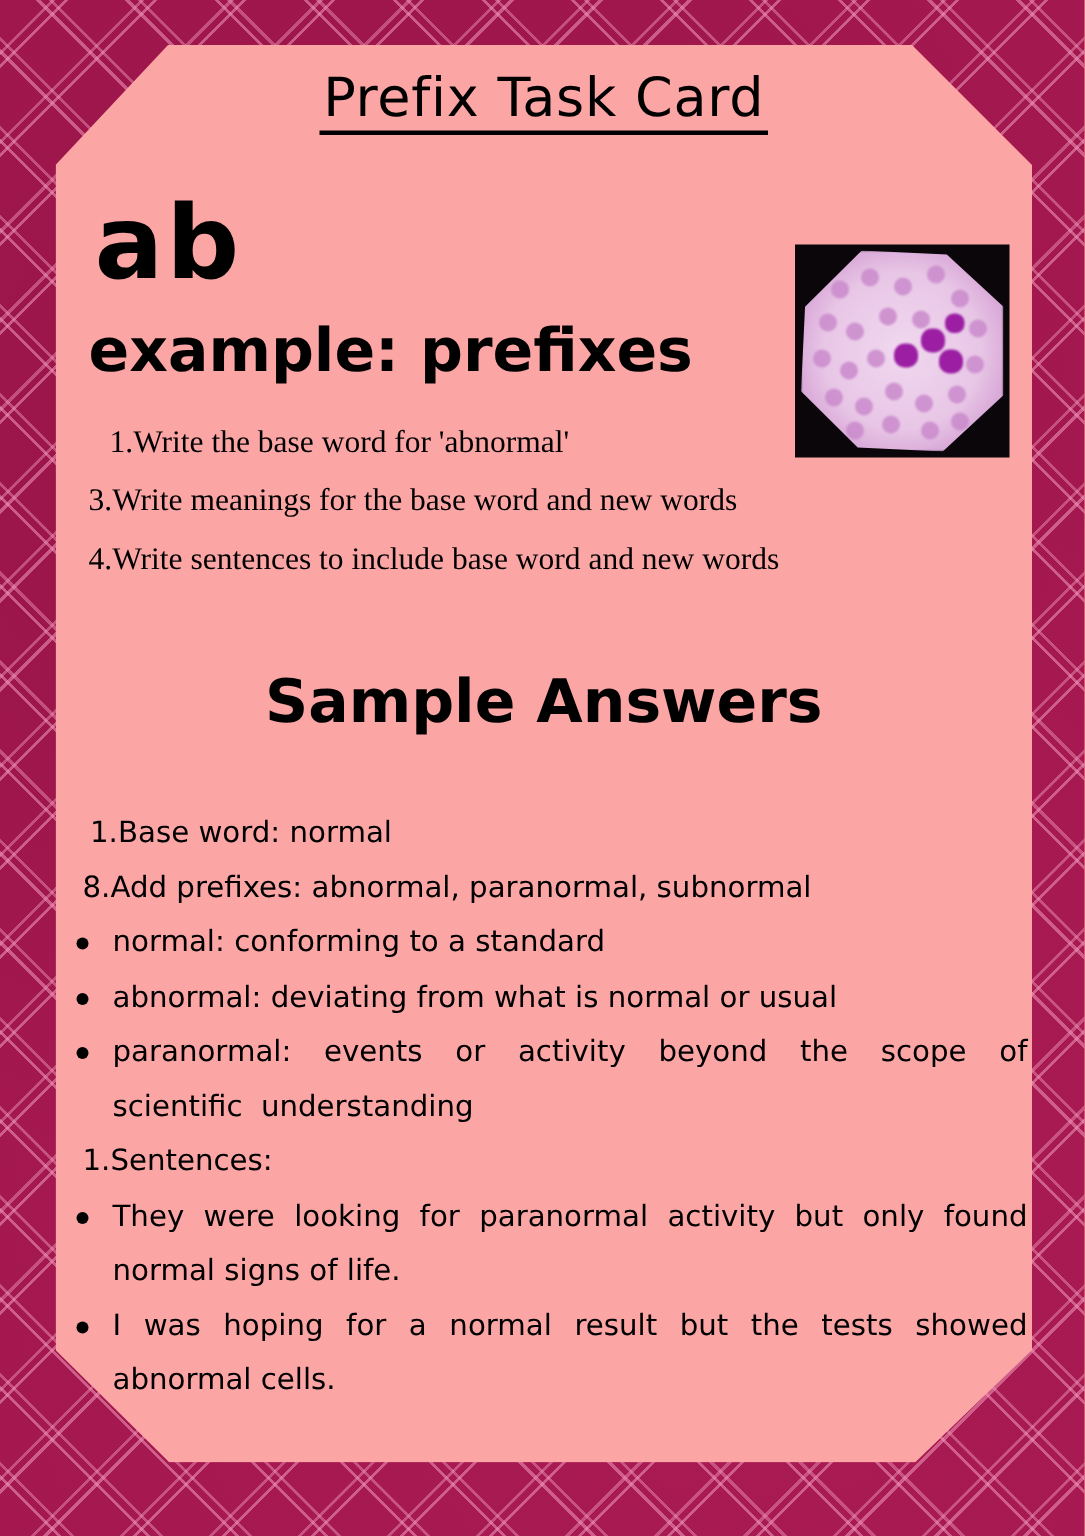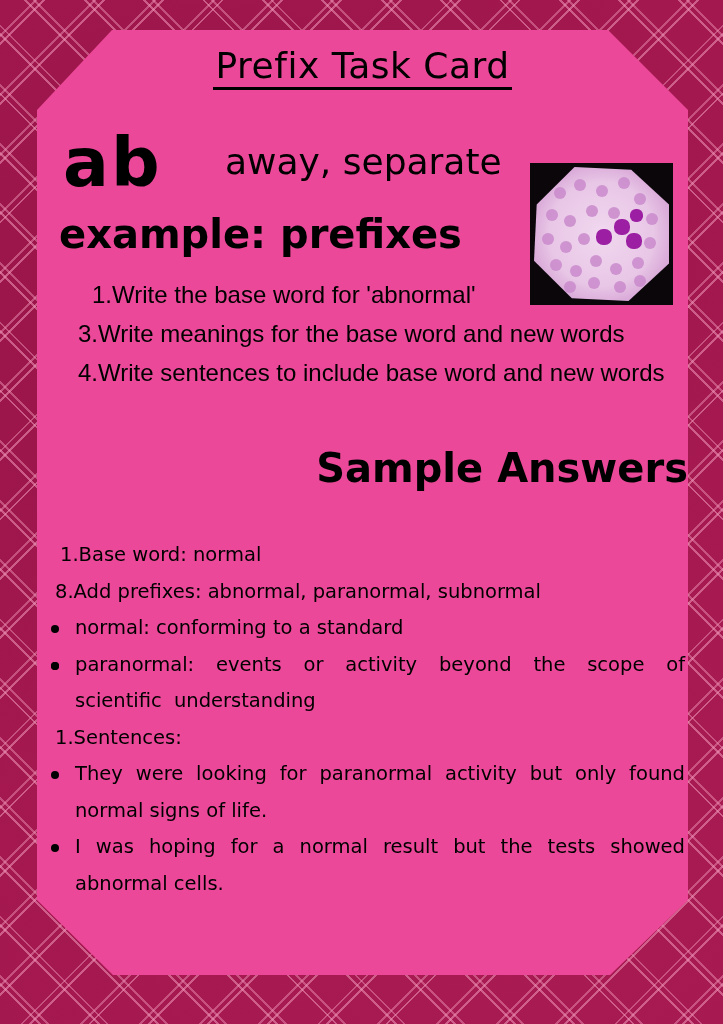--- a/index.html
+++ b/index.html
@@ -9,21 +9,21 @@
       background-image:
         repeating-linear-gradient(45deg, transparent 0px, transparent 27px, rgba(240,150,185,0.55) 27px, rgba(240,150,185,0.55) 29px, transparent 29px, transparent 33px, rgba(240,150,185,0.45) 33px, rgba(240,150,185,0.45) 35px, transparent 35px, transparent 42px),
         repeating-linear-gradient(-45deg, transparent 0px, transparent 27px, rgba(240,150,185,0.55) 27px, rgba(240,150,185,0.55) 29px, transparent 29px, transparent 33px, rgba(240,150,185,0.45) 33px, rgba(240,150,185,0.45) 35px, transparent 35px, transparent 42px),
         radial-gradient(circle at 30% 30%, rgba(120,10,50,0.25), transparent 60%),
         radial-gradient(circle at 70% 80%, rgba(200,40,100,0.2), transparent 60%);
       font-family: "DejaVu Sans", sans-serif;
       color: #000;
     }
     .card {
       position: absolute; left: 37px; top: 30px; width: 651px; height: 945px;
-      background: #ec4899;
+      background: #fca5a5;
       clip-path: polygon(75px 0, 571px 0, 651px 80px, 651px 870px, 573px 945px, 76px 945px, 0 870px, 0 80px);
     }
     .title {
       position: absolute; left: 0; top: 14px; width: 651px; text-align: center;
       font-family: "DejaVu Sans", sans-serif; font-size: 36px; font-weight: normal;
       letter-spacing: 0.5px;
     }
     .title span { border-bottom: 3px solid #000; padding: 0 2px 1px; line-height: 44px; }
     .prefix {
       position: absolute; left: 26px; top: 88px;
@@ -45,26 +45,26 @@
     .pic .field {
       position: absolute; left: 4px; top: 4px; right: 4px; bottom: 4px;
       background: radial-gradient(circle, #f1d8ef 0%, #e8c6e6 55%, #d9a9d8 75%);
       clip-path: polygon(30% 0, 72% 2%, 100% 28%, 100% 72%, 70% 100%, 28% 98%, 0 70%, 2% 28%);
       filter: blur(0.6px);
     }
     .cell { position: absolute; width: 12px; height: 12px; border-radius: 50%; background: #c98acb; opacity: 0.85; }
     .nuc { position: absolute; width: 16px; height: 16px; border-radius: 45%; background: #9b1ea3; }
     .tasks {
       position: absolute; left: 22px; top: 245px; width: 630px;
-      font-family: Liberation Sans, sans-serif; font-size: 24px; line-height: 39px; margin-left: 19px;
+      font-family: Liberation Serif, serif; font-size: 21px; line-height: 39px;
     }
     .tasks .row { white-space: nowrap; }
     .tasks .row:first-child { padding-left: 14px; }
     .answers-title {
-      position: absolute; left: 0; top: 410px; width: 651px; text-align: right;
+      position: absolute; left: 0; top: 410px; width: 651px; text-align: center;
       font-family: "DejaVu Sans", sans-serif; font-weight: bold; font-size: 40px; line-height: 56px;
     }
     .answers {
       position: absolute; left: 18px; top: 475px; width: 630px;
       font-family: "DejaVu Sans", sans-serif; font-size: 19.5px; line-height: 36.5px; margin-top: 32px;
     }
     .answers .num { display: block; }
     .answers .num.first { padding-left: 5px; }
     .answers ul { list-style: none; margin: 0; padding: 0; }
     .answers li { position: relative; padding-left: 20px; text-align: justify; }
@@ -75,21 +75,20 @@
   </style>
 </head>
 <body>
 
 <div class="card">
   <div class="title">
     <span>Prefix Task Card</span>
   </div>
 
   <div class="prefix">ab</div>
-  <div class="meaning">away, separate</div>
   <div class="example">example: prefixes</div>
 
   <div class="pic">
     <div class="field">
       <div class="cell" style="left:20px;top:20px"></div>
       <div class="cell" style="left:40px;top:12px"></div>
       <div class="cell" style="left:62px;top:18px"></div>
       <div class="cell" style="left:84px;top:10px"></div>
       <div class="cell" style="left:100px;top:26px"></div>
       <div class="cell" style="left:12px;top:42px"></div>
@@ -123,21 +122,21 @@
     <div class="row">4.Write sentences to include base word and new words</div>
   </div>
 
   <div class="answers-title">Sample Answers</div>
 
   <div class="answers">
     <span class="num first">1.Base word: normal</span>
     <span class="num">8.Add prefixes: abnormal, paranormal, subnormal</span>
     <ul>
       <li><span class="bullet"></span><span>normal: conforming to a standard</span></li>
-      <li><span class="bullet"></span></li>
+      <li><span class="bullet"></span><span>abnormal: deviating from what is normal or usual</span></li>
       <li class="justify"><span class="bullet"></span><span>paranormal: events or activity beyond the scope of scientific understanding</span></li>
     </ul>
     <span class="num">1.Sentences:</span>
     <ul>
       <li><span class="bullet"></span><span>They were looking for paranormal activity but only found normal signs of life.</span></li>
       <li><span class="bullet"></span><span>I was hoping for a normal result but the tests showed abnormal cells.</span></li>
     </ul>
   </div>
 </div>
 

